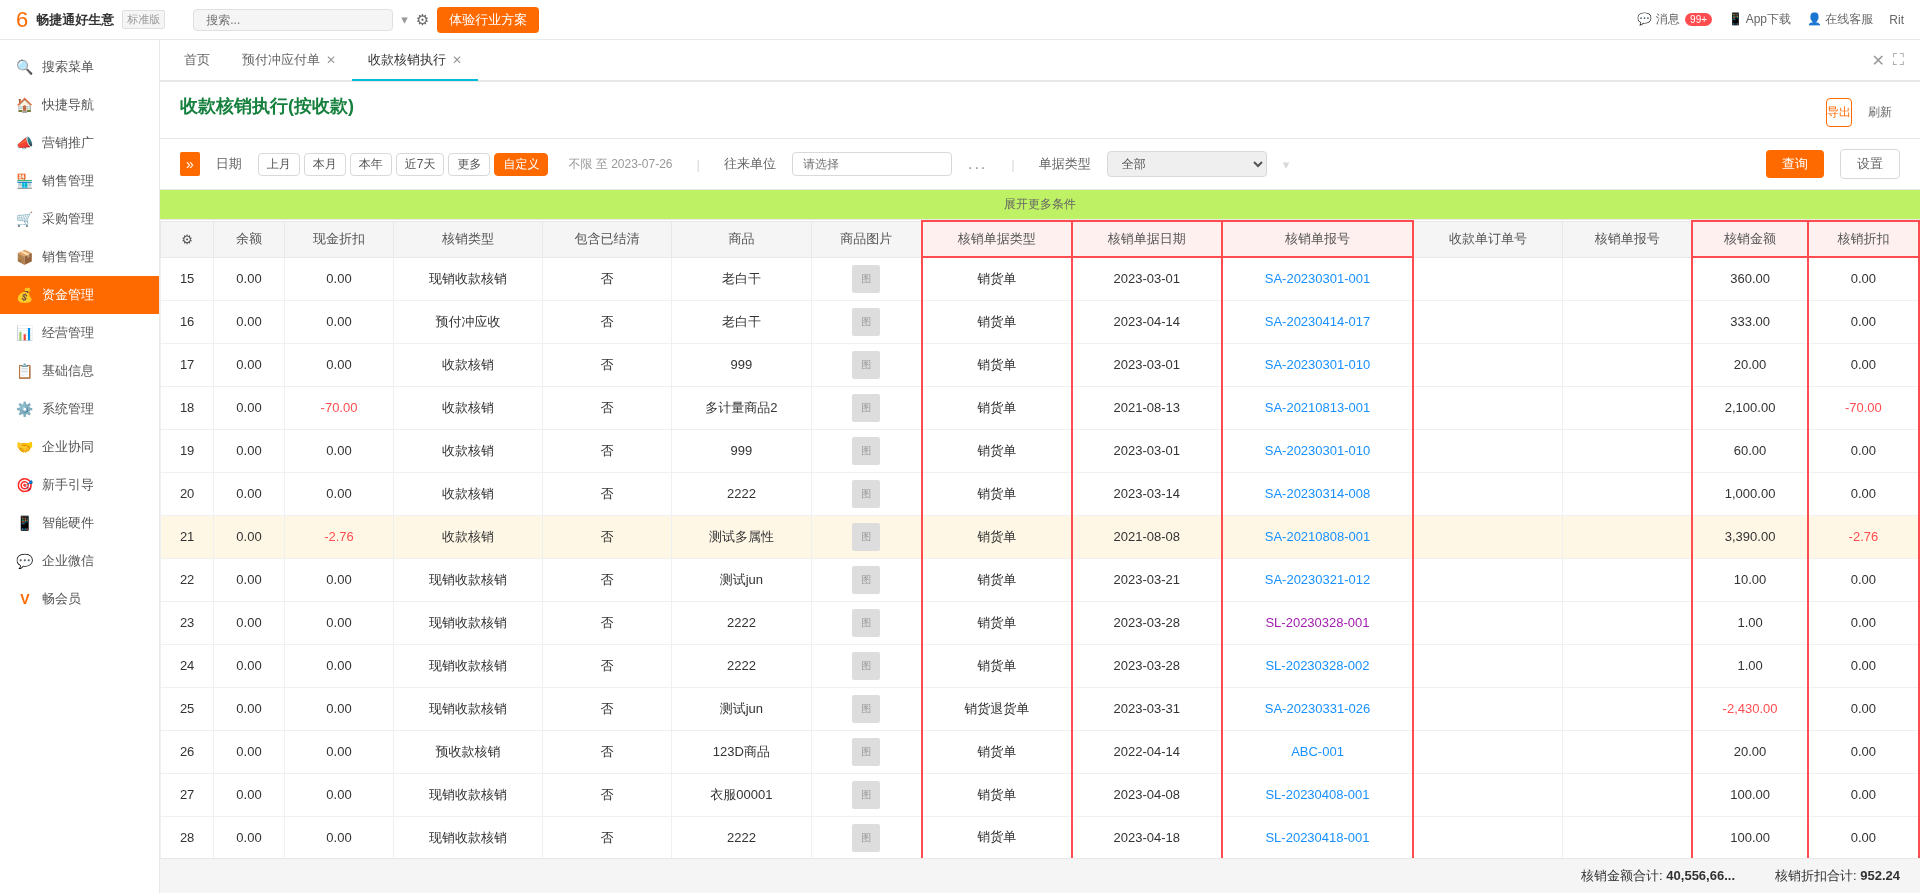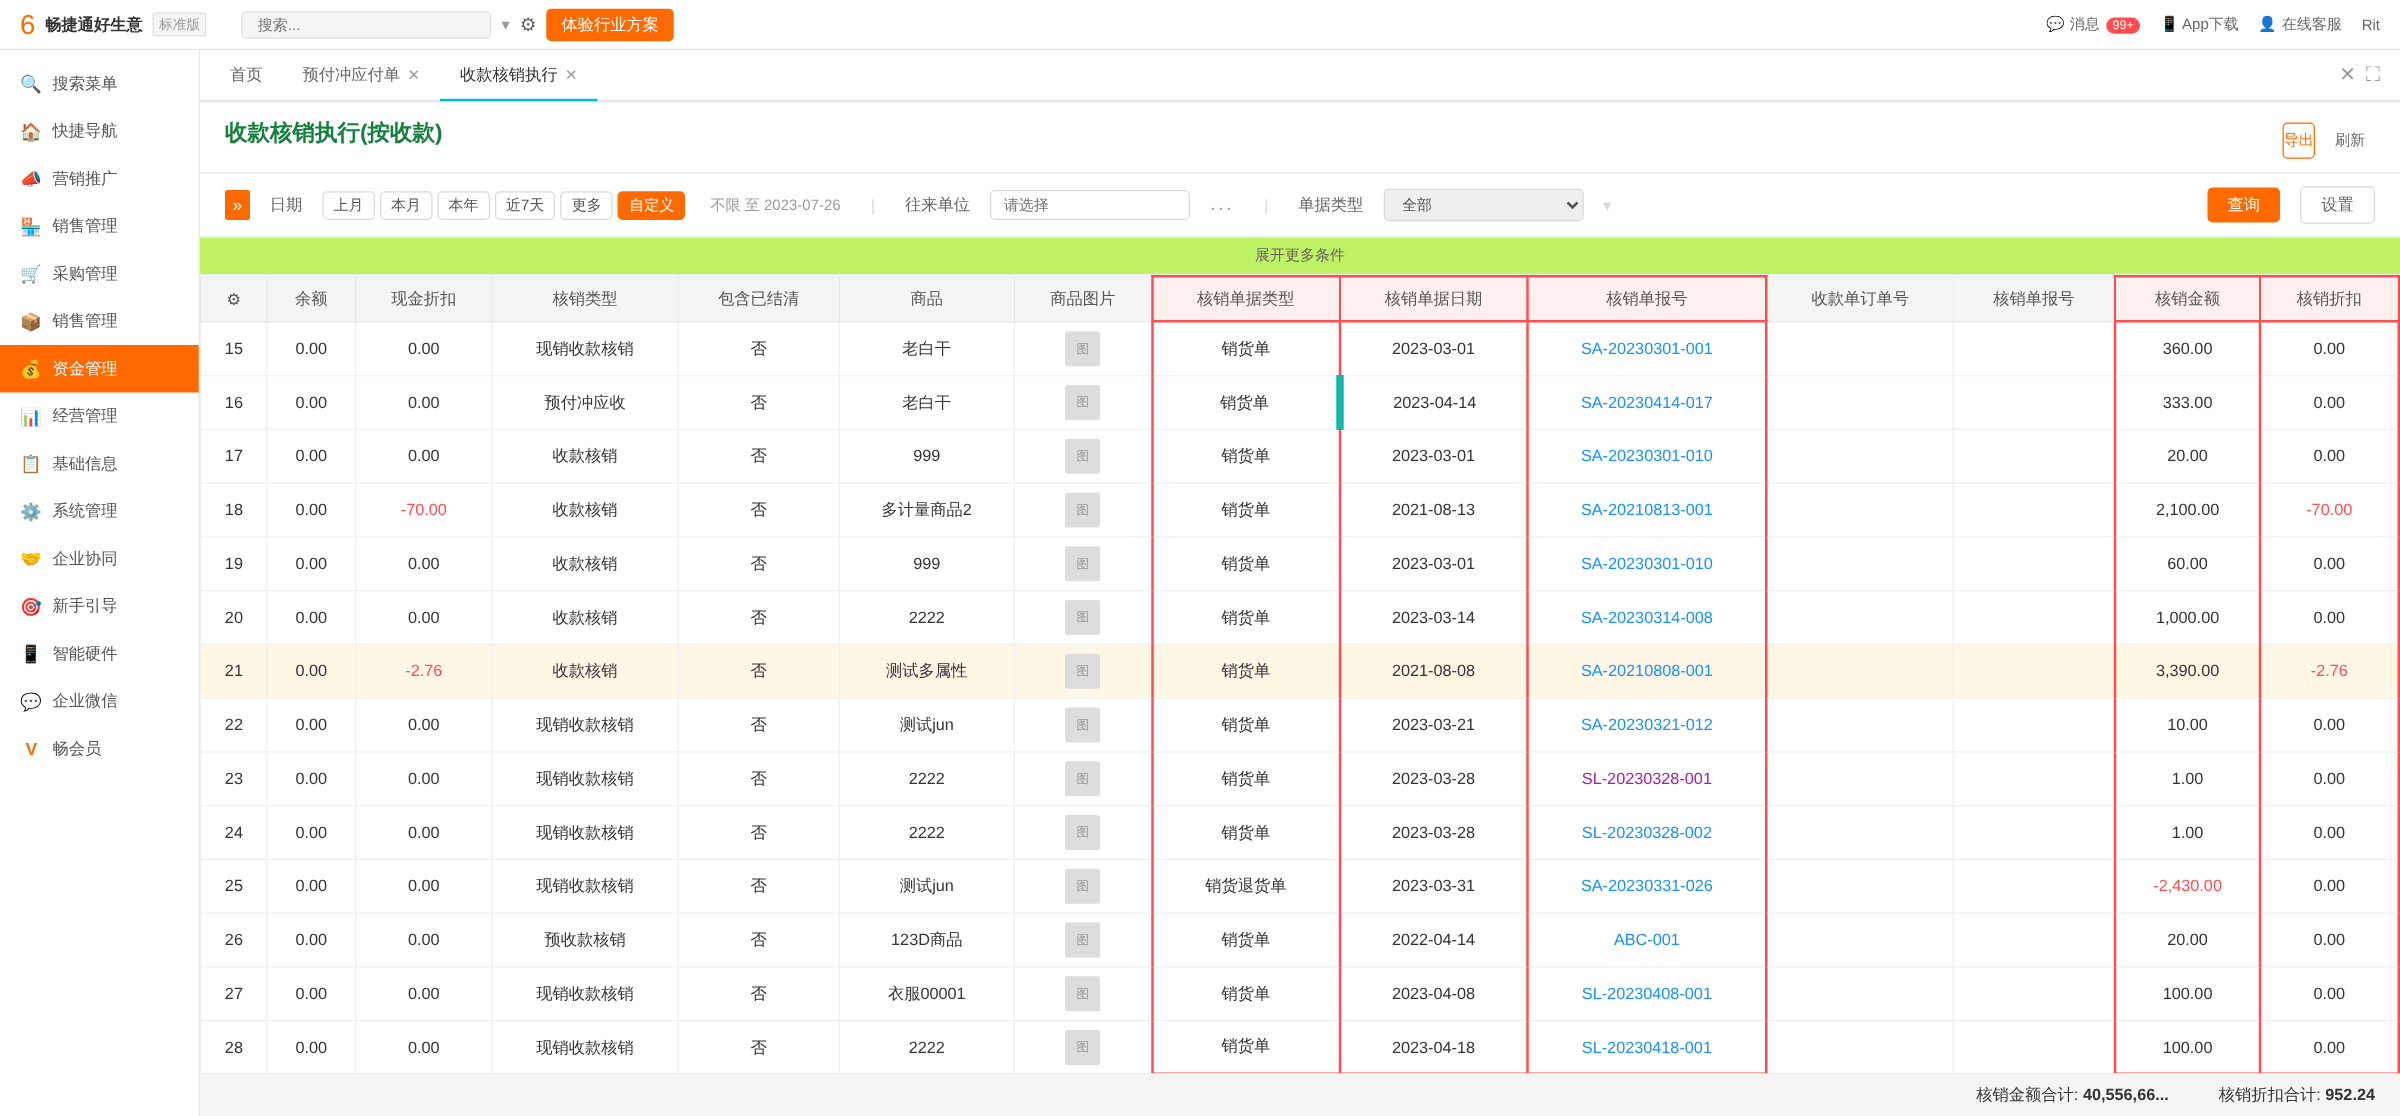--- a/index.html
+++ b/index.html
@@ -281,21 +281,21 @@
     </tr>
               <tr>
       <td>16</td>
       <td>0.00</td>
       <td style="">0.00</td>
       <td>预付冲应收</td>
       <td>否</td>
       <td>老白干</td>
       <td><div style="width:28px;height:28px;background:#ddd;border-radius:2px;display:inline-flex;align-items:center;justify-content:center;font-size:10px;color:#999;">图</div></td>
       <td style="border-left:2px solid #ff4d4f;border-right:2px solid #ff4d4f;">销货单</td>
-      <td style="border-left:6px solid #14b8a6;border-right:2px solid #ff4d4f;">2023-04-14</td>
+      <td style="border-left:2px solid #14b8a6;border-right:2px solid #ff4d4f;">2023-04-14</td>
       <td style="border-left:2px solid #ff4d4f;border-right:2px solid #ff4d4f;"><span style="color:#1890ff;cursor:pointer;">SA-20230414-017</span></td>
       <td></td>
       <td></td>
       <td style="border-left:2px solid #ff4d4f;border-right:2px solid #ff4d4f;">333.00</td>
       <td style="border-left:2px solid #ff4d4f;border-right:2px solid #ff4d4f;">0.00</td>
     </tr>
               <tr>
       <td>17</td>
       <td>0.00</td>
       <td style="">0.00</td>

